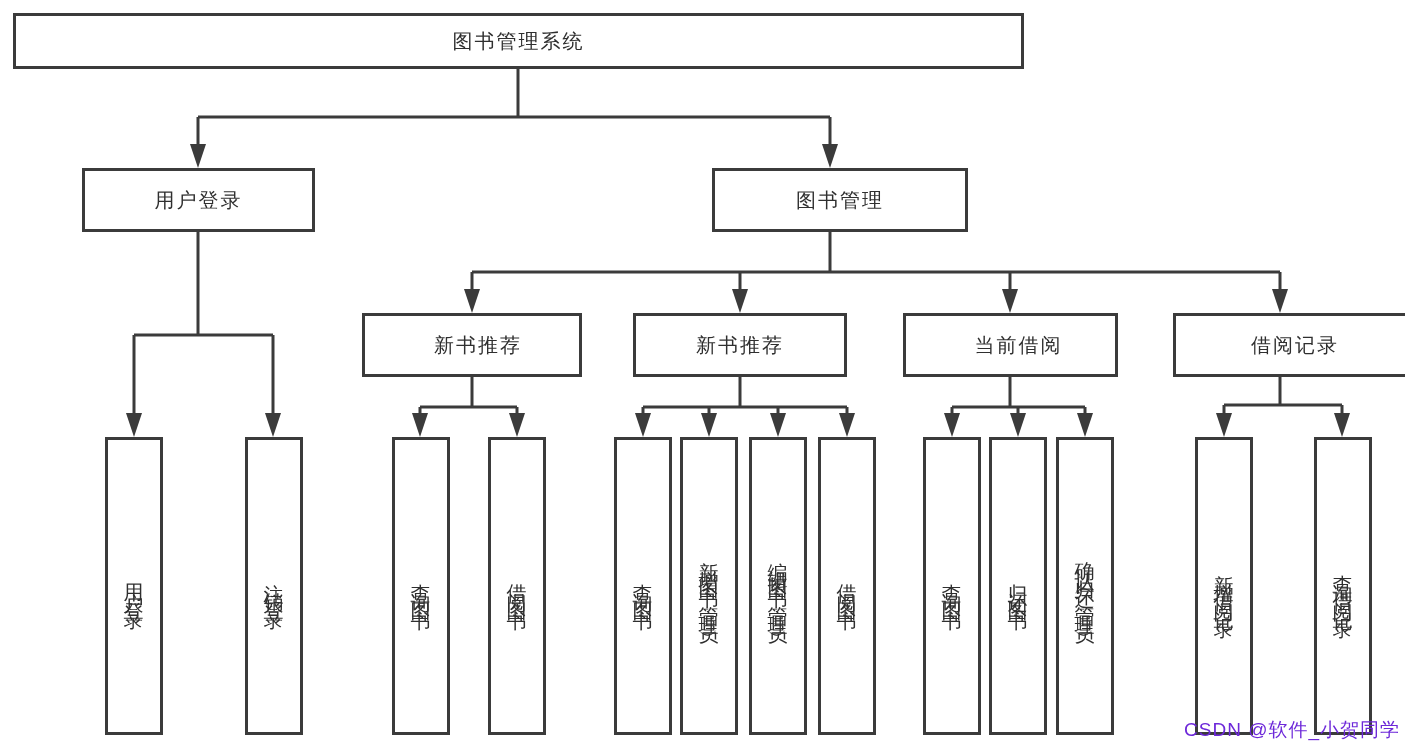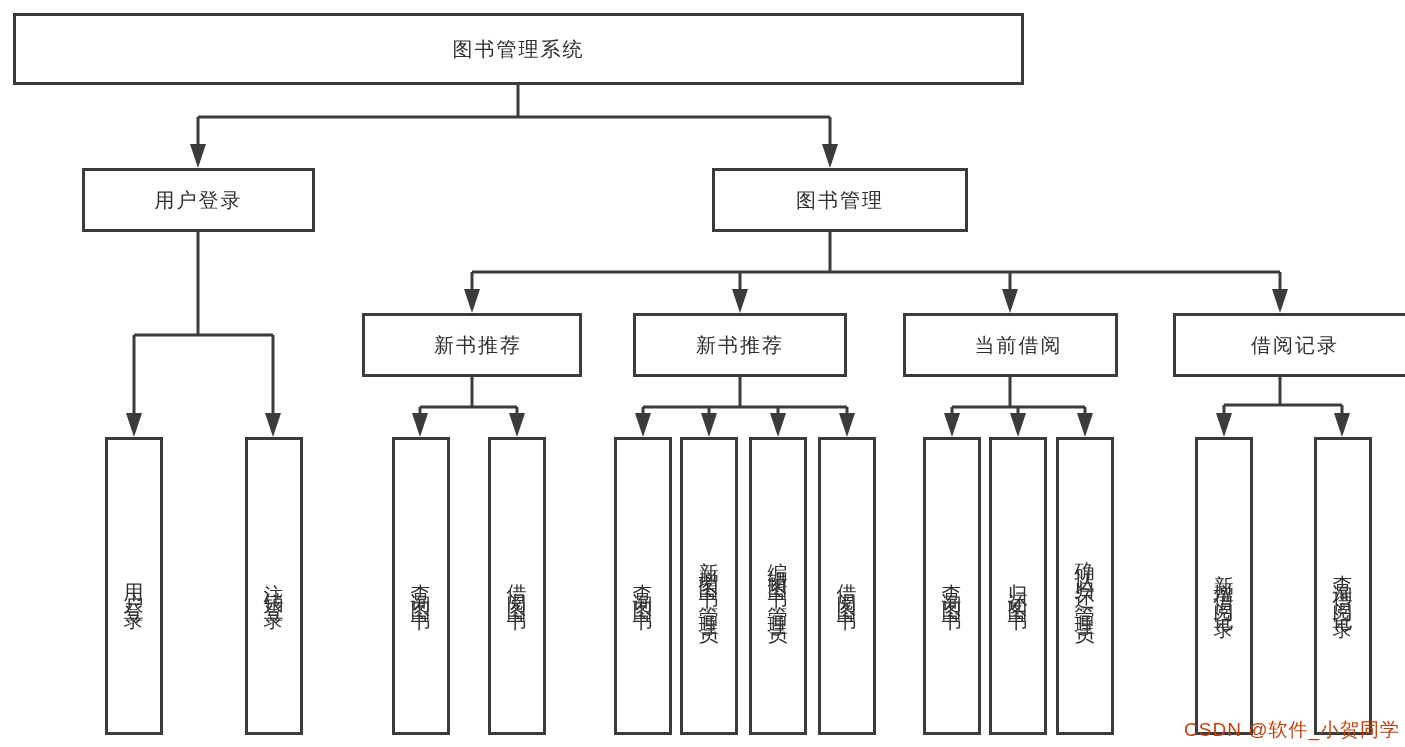--- a/index.html
+++ b/index.html
@@ -24,21 +24,21 @@
     writing-mode:vertical-rl;
     text-orientation:mixed;
     font-size:20px;
     letter-spacing:9px;
     line-height:1;
     white-space:nowrap;
   }
   .watermark{
     position:absolute;
     right:5px;bottom:4px;
-    color:#c2410c;
+    color:#6d28d9;
     font-size:19px;
     letter-spacing:1px;
     z-index:5;
     white-space:nowrap;
   }
 </style>
 </head>
 <body>
 
 <div class="canvas">
@@ -105,21 +105,21 @@
       <path d="M770,413 L786,413 L778,437 Z"></path>
       <path d="M839,413 L855,413 L847,437 Z"></path>
       <path d="M944,413 L960,413 L952,437 Z"></path>
       <path d="M1010,413 L1026,413 L1018,437 Z"></path>
       <path d="M1077,413 L1093,413 L1085,437 Z"></path>
       <path d="M1216,413 L1232,413 L1224,437 Z"></path>
       <path d="M1334,413 L1350,413 L1342,437 Z"></path>
     </g>
   </svg>
 
-  <div class="box" style="left:13px;top:13px;width:1011px;height:72px;">
+  <div class="box" style="left:13px;top:13px;width:1011px;height:56px;">
     <span class="hlabel">图书管理系统</span>
   </div>
 
   <div class="box" style="left:82px;top:168px;width:233px;height:64px;">
     <span class="hlabel">用户登录</span>
   </div>
   <div class="box" style="left:712px;top:168px;width:256px;height:64px;">
     <span class="hlabel">图书管理</span>
   </div>
 

